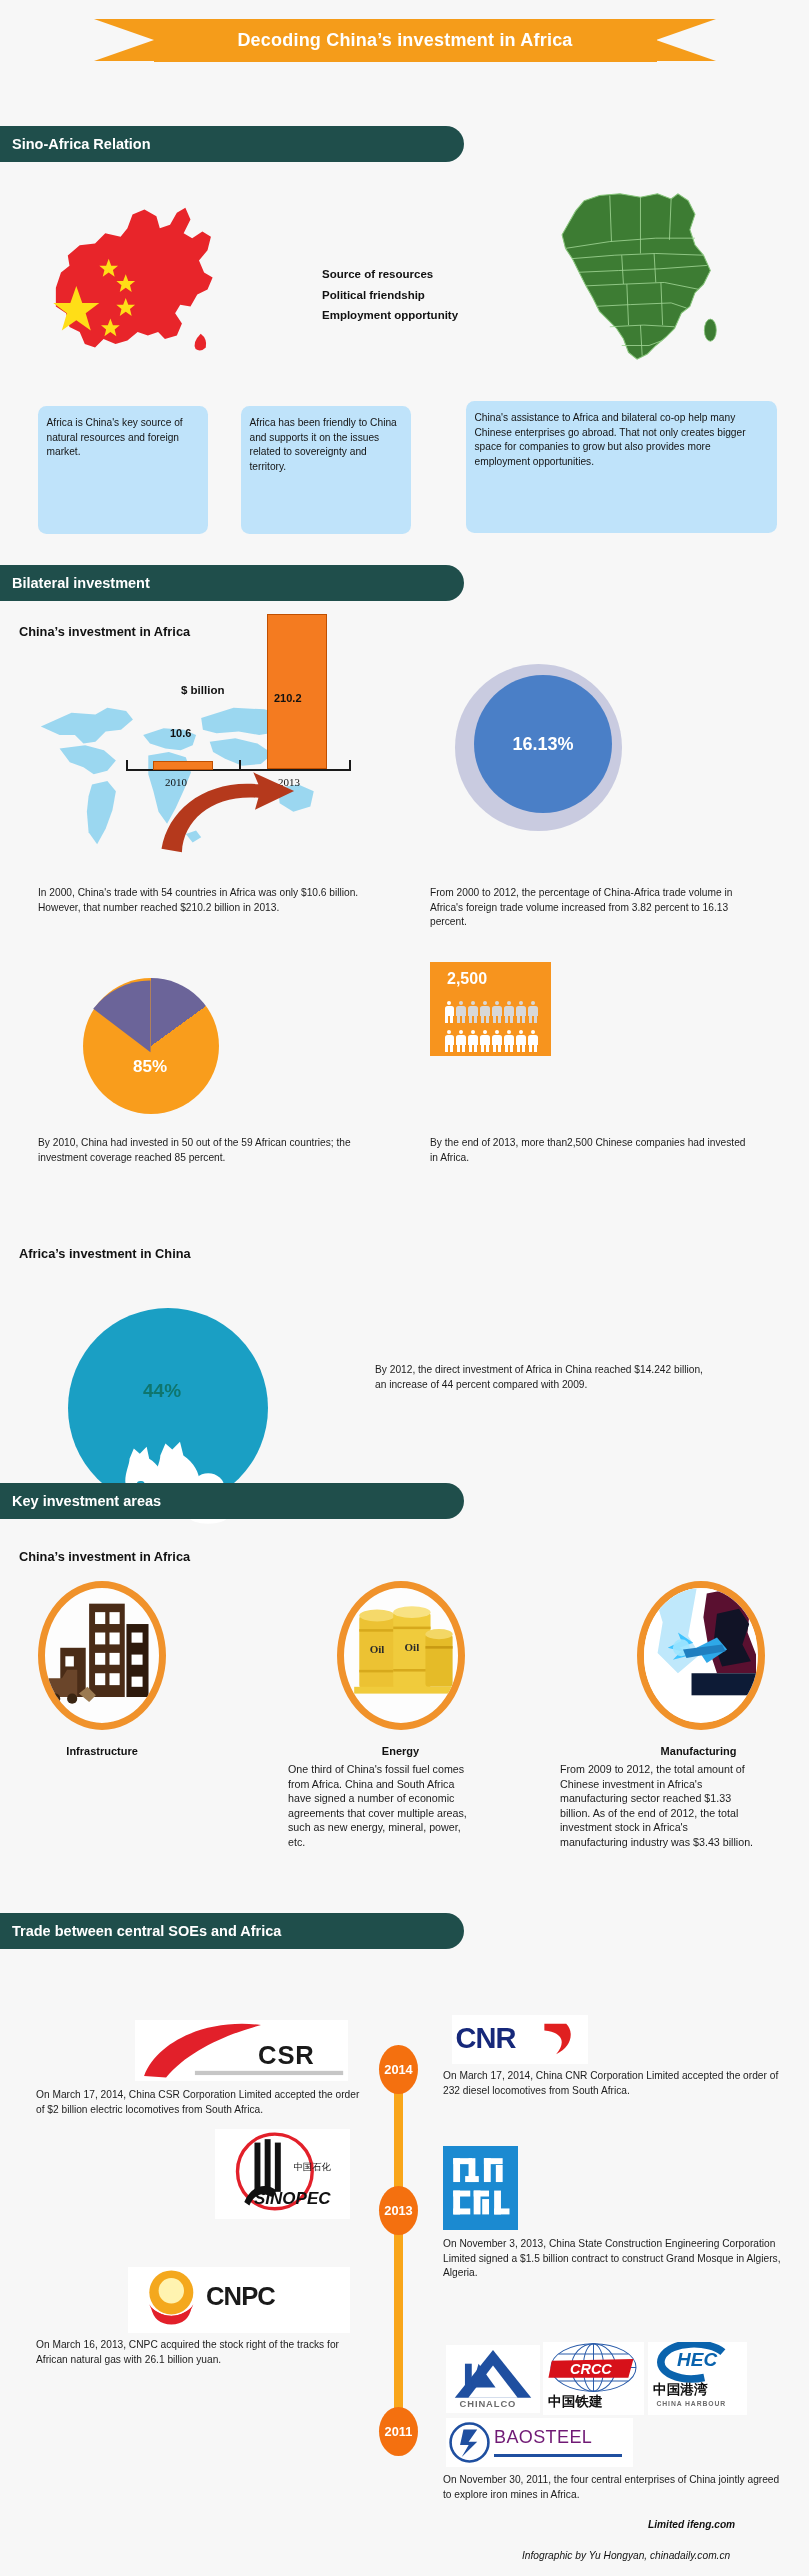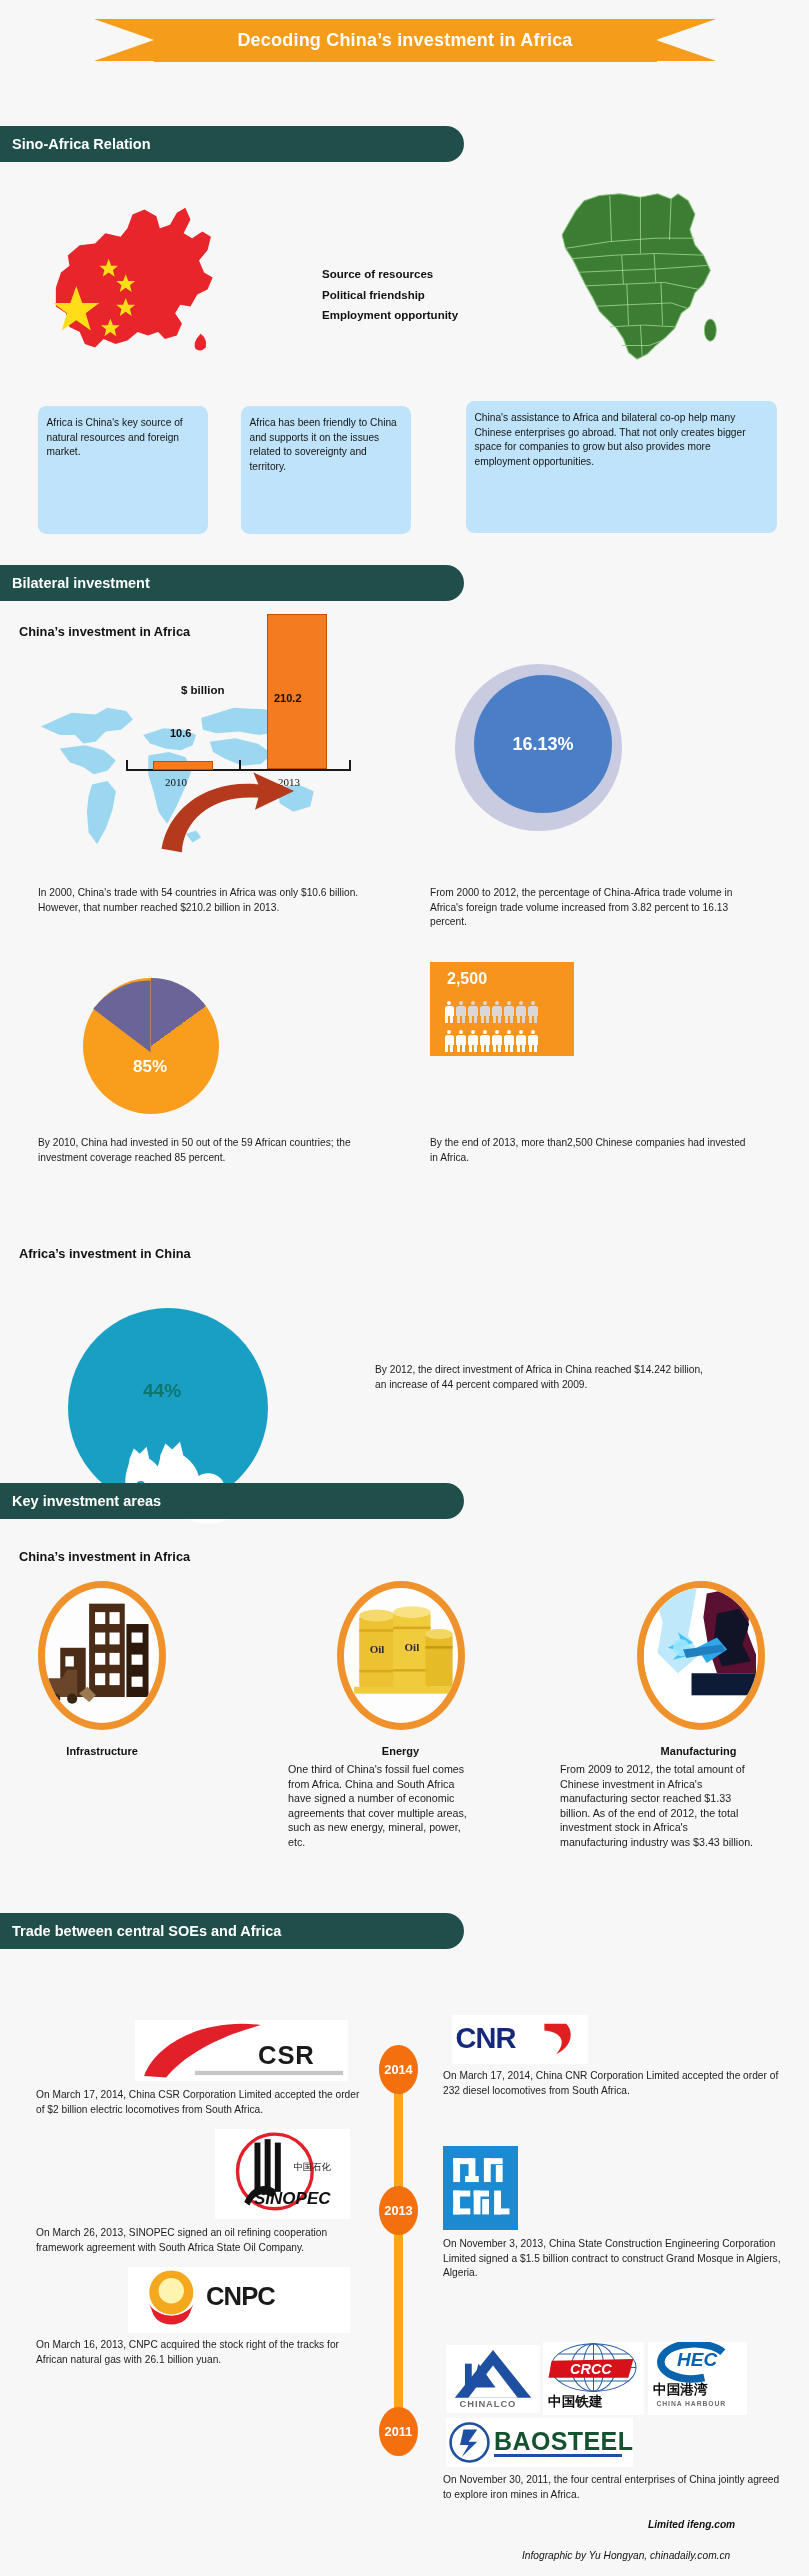--- a/index.html
+++ b/index.html
@@ -97,21 +97,21 @@
   .source{position:absolute;font-size:10.2px;font-weight:bold;font-style:italic;color:#111;}
   .credit{position:absolute;font-size:10.2px;font-style:italic;color:#111;}
 
   
   .lg-csr{font-size:25.6px;font-weight:bold;letter-spacing:0.9px;color:#1a1a1a;font-family:"Liberation Sans",sans-serif;}
   .lg-cnr{font-size:29px;font-weight:bold;letter-spacing:-0.9px;color:#16287a;}
   .lg-sinopec{font-size:17px;font-weight:bold;color:#111;font-style:italic;}
   .lg-cnpc{font-size:25.6px;font-weight:bold;color:#1a1a1a;letter-spacing:-0.9px;}
   .lg-sm{font-size:9.4px;font-weight:bold;color:#6b6b6b;letter-spacing:0.9px;}
   .lg-cn{font-size:13.6px;font-weight:bold;color:#111;}
-  .lg-baosteel{font-size:25px;font-weight:bold;color:#14532d;letter-spacing:0.4px;}
+  .lg-baosteel{font-size:18px;font-weight:normal;color:#701a75;letter-spacing:0.4px;}
   .lg-hec{font-size:19px;font-weight:bold;color:#0a63ad;font-style:italic;}
 </style>
 </head>
 <body>
 
 <div class="page">
 
   <div class="ribbon-wrap">
     <div class="ribbon">
       <div class="ribbon-tailL"></div>
@@ -220,21 +220,21 @@
 
   <div style="position:absolute;left:68px;top:963px;width:170px;height:153px;">
     <div class="pie" style="left:15.3px;top:15.3px;"></div>
 
     <svg style="position:absolute;left:8.5px;top:8.5px;" width="94" height="94" viewBox="0 0 110 110">
       <path fill="#6b6499" d="M86 94 L86 10 A84 84 0 0 0 19 43 Z"></path>
     </svg>
     <div class="pie-lab" style="left:65px;top:94px;">85%</div>
   </div>
 
-  <div class="orangebox" style="left:430px;top:962px;width:144px;height:94px;">
+  <div class="orangebox" style="left:430px;top:962px;width:121px;height:94px;">
     <div class="big" style="left:17px;top:7.7px;">2,500</div>
     <div class="ppl-row" style="left:14.5px;top:39px;">
       <span class="ppl">
           <i></i>
           <b></b>
           <s></s>
           <s class="r"></s>
         </span>
       <span class="ppl dim">
           <i></i>
@@ -456,21 +456,20 @@
       <g fill="#111">
         <rect x="46" y="16" width="7" height="58"></rect>
         <rect x="58" y="12" width="7" height="62"></rect>
         <rect x="70" y="16" width="7" height="58"></rect>
         <path d="M34 86 c10 -22 26 -22 38 -14 l-6 8 c-10 -6 -20 -4 -26 10 Z"></path>
       </g>
       <text x="92" y="48" font-size="11" fill="#111" font-family="Liberation Sans, sans-serif">中国石化</text>
     </svg>
     <div class="lg-sinopec" style="position:absolute;left:39px;top:60px;">SINOPEC</div>
   </div>
-  <div class="tl-text" style="left:36px;top:2226px;width:332px;">On March 26, 2013, SINOPEC signed an oil refining cooperation framework agreement with South Africa State Oil Company.</div>
 
   <div class="logo-box" style="left:128px;top:2267px;width:222px;height:66px;">
     <svg width="222" height="66" viewBox="0 0 260 78">
       <g>
         <circle cx="50" cy="30" r="26" fill="#f4a81d"></circle>
         <circle cx="50" cy="28" r="15" fill="#fff3b0"></circle>
         <path fill="#e2202a" d="M24 44 c10 18 42 18 52 0 c-6 22 -46 22 -52 0 Z"></path>
         <path fill="#e2202a" d="M26 48 q24 20 48 0 q-4 20 -24 20 q-20 0 -24 -20 Z"></path>
       </g>
     </svg>

